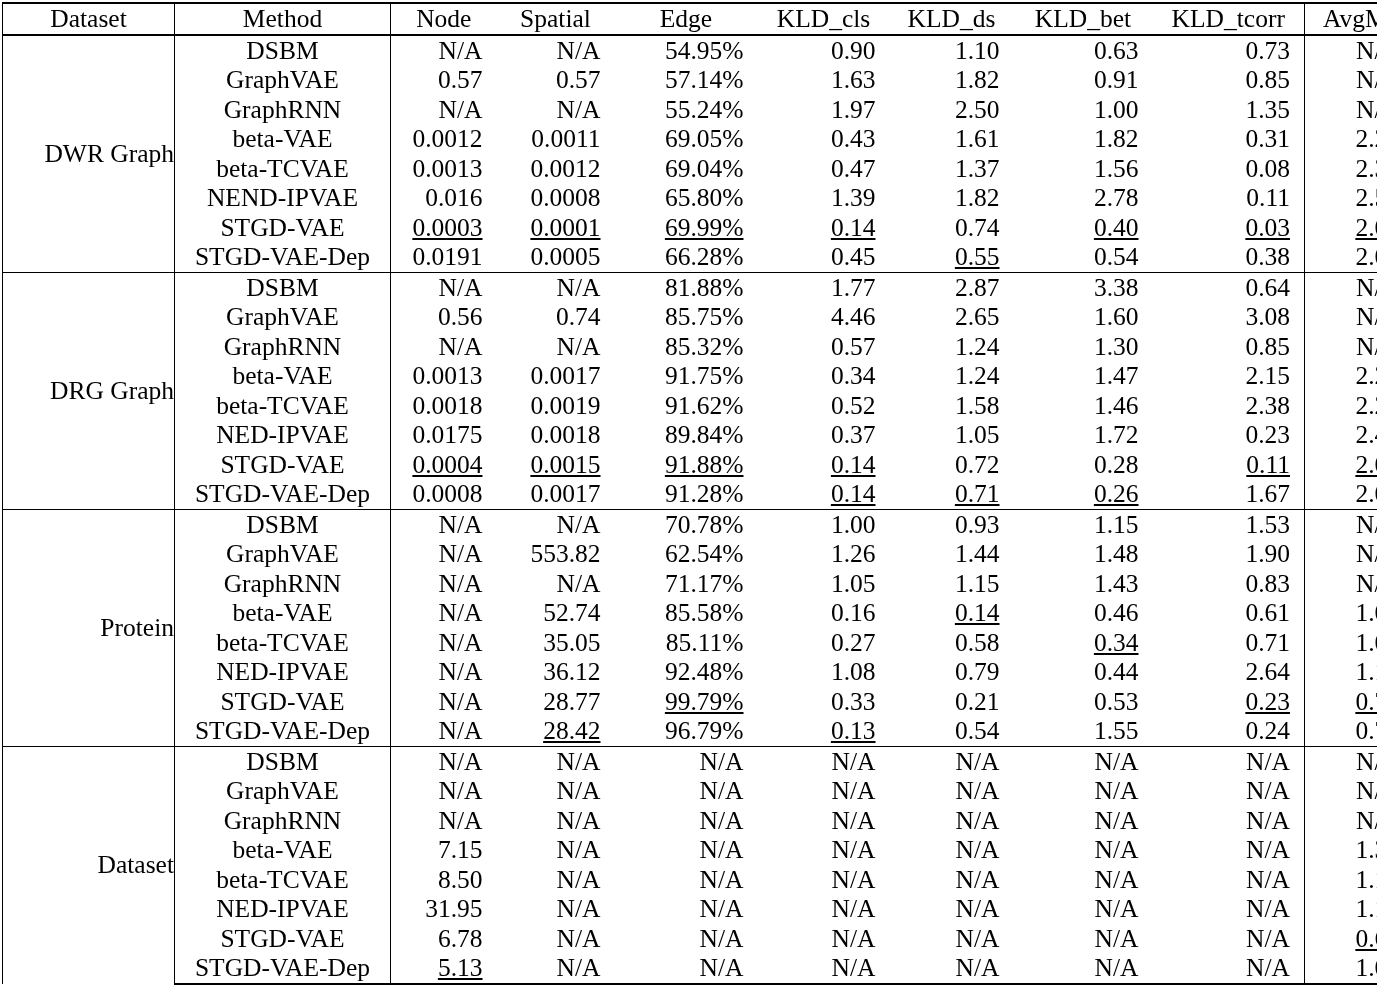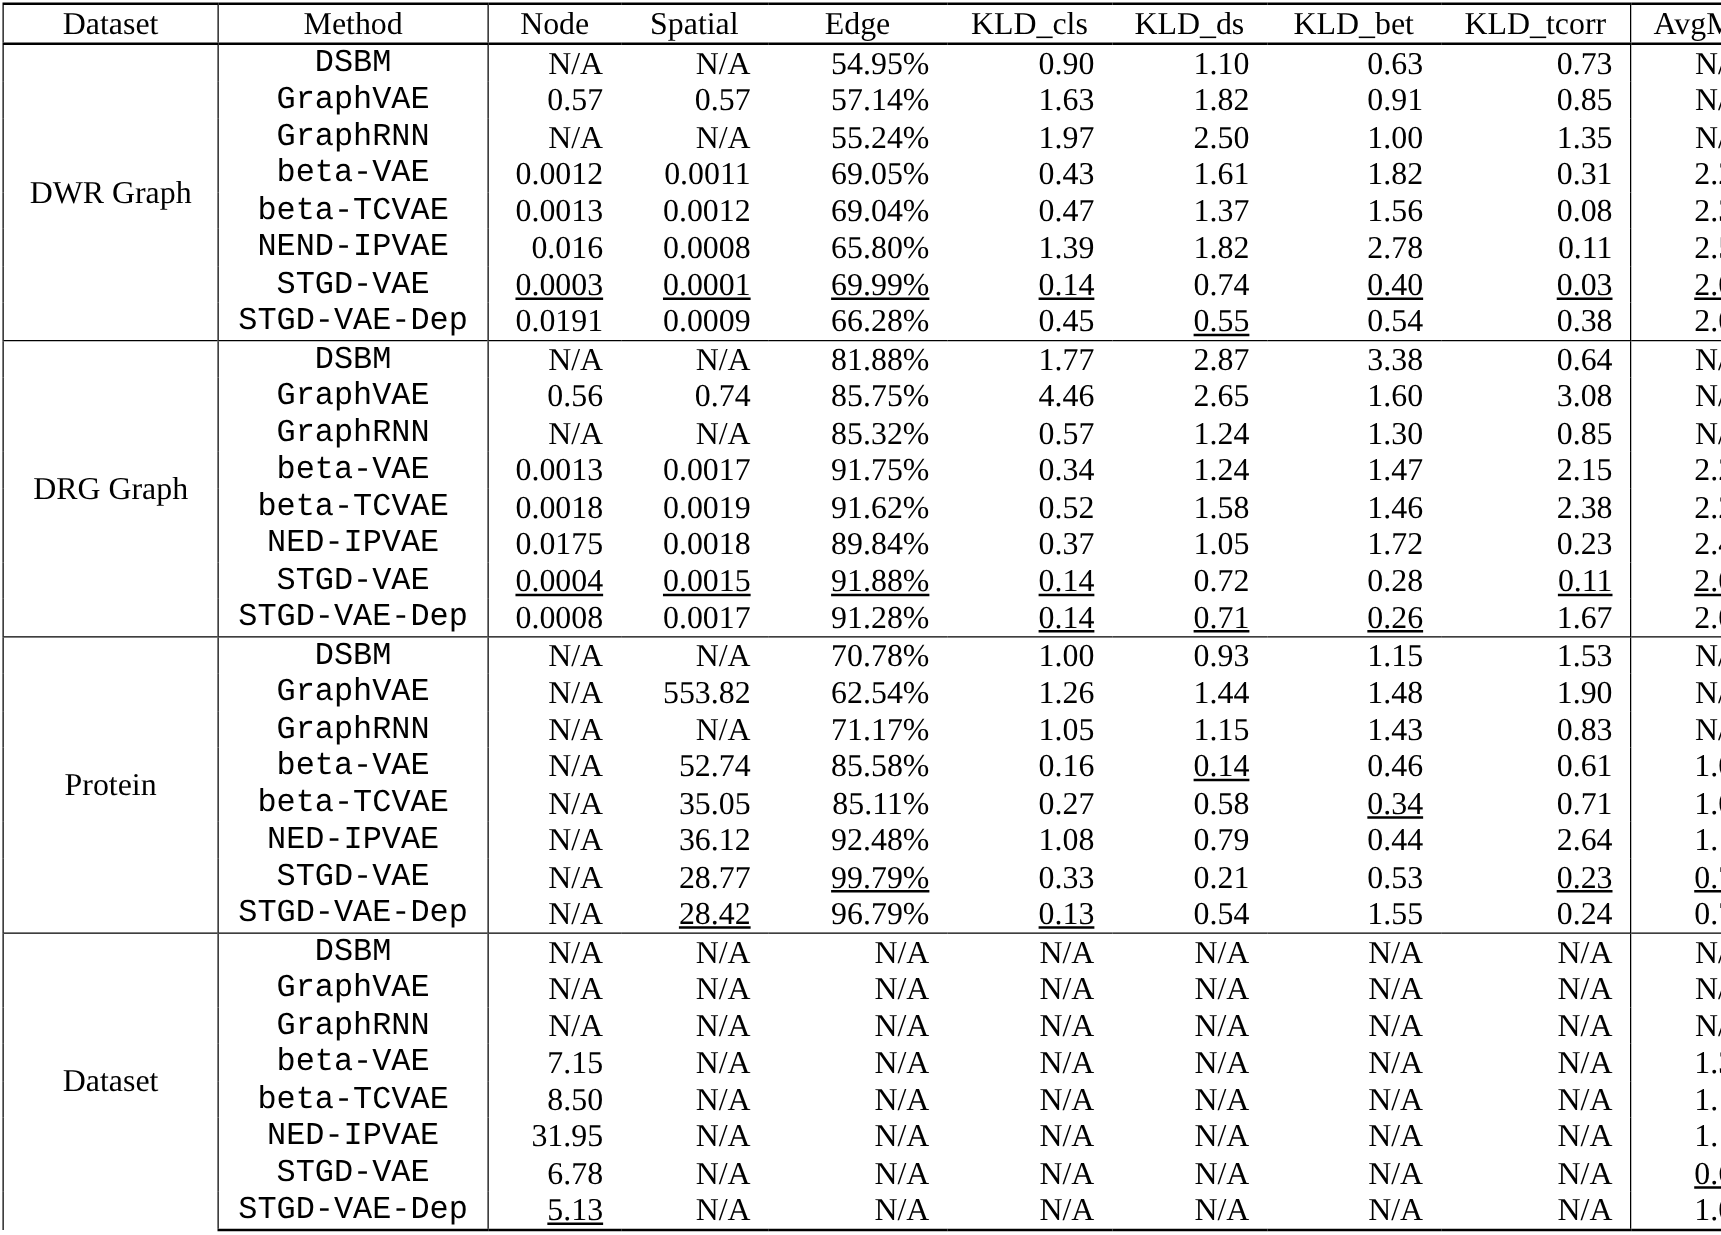--- a/index.html
+++ b/index.html
@@ -54,24 +54,24 @@
   col.c-method  { width: 216px; }
   col.c-node    { width: 106px; }
   col.c-spatial { width: 118px; }
   col.c-edge    { width: 143px; }
   col.c-kcls    { width: 132px; }
   col.c-kds     { width: 124px; }
   col.c-kbet    { width: 139px; }
   col.c-ktcorr  { width: 152px; }
   col.c-avgmi   { width: 110px; }
 
-  .ctr { text-align: center; font-family: Liberation Mono, monospace; }
+  .ctr { text-align: center; }
   .rgt { text-align: right; padding-right: 14px !important; }
   .bold { font-weight: bold; text-decoration: underline; }
-  .dataset-cell { text-align: center; vertical-align: middle; }
+  .dataset-cell { text-align: right; vertical-align: middle; }
   .header-cell { text-align: center; }
 </style>
 </head>
 <body>
 
 <div id="table-wrap">
   <table class="results">
     <colgroup>
       <col class="c-dataset">
       <col class="c-method">
@@ -173,21 +173,21 @@
           <td class="rgt bold">69.99%</td>
           <td class="rgt bold">0.14</td>
           <td class="rgt">0.74</td>
           <td class="rgt bold">0.40</td>
           <td class="rgt vr-right bold">0.03</td>
           <td class="rgt edge-right bold">2.03</td>
         </tr>
         <tr>
           <td class="ctr vr-right">STGD-VAE-Dep</td>
           <td class="rgt">0.0191</td>
-          <td class="rgt">0.0009</td>
+          <td class="rgt">0.0005</td>
           <td class="rgt">66.28%</td>
           <td class="rgt">0.45</td>
           <td class="rgt bold">0.55</td>
           <td class="rgt">0.54</td>
           <td class="rgt vr-right">0.38</td>
           <td class="rgt edge-right">2.04</td>
         </tr>
         <tr class="blocksep">
           <td class="dataset-cell edge-left vr-right" rowspan="8">DRG Graph</td>
           <td class="ctr vr-right">DSBM</td>

